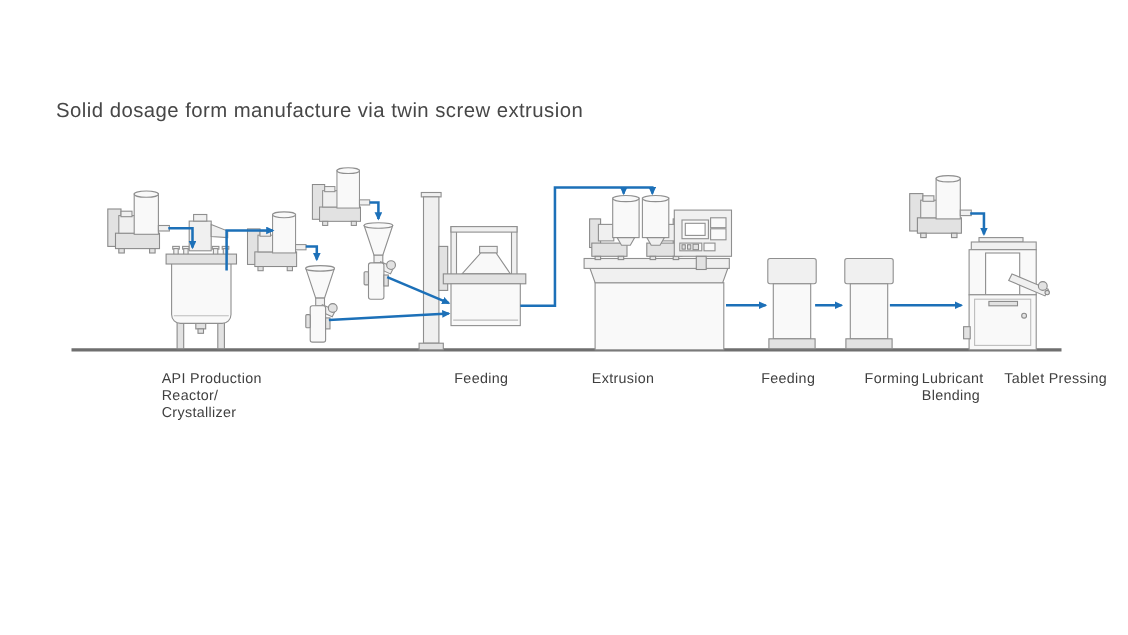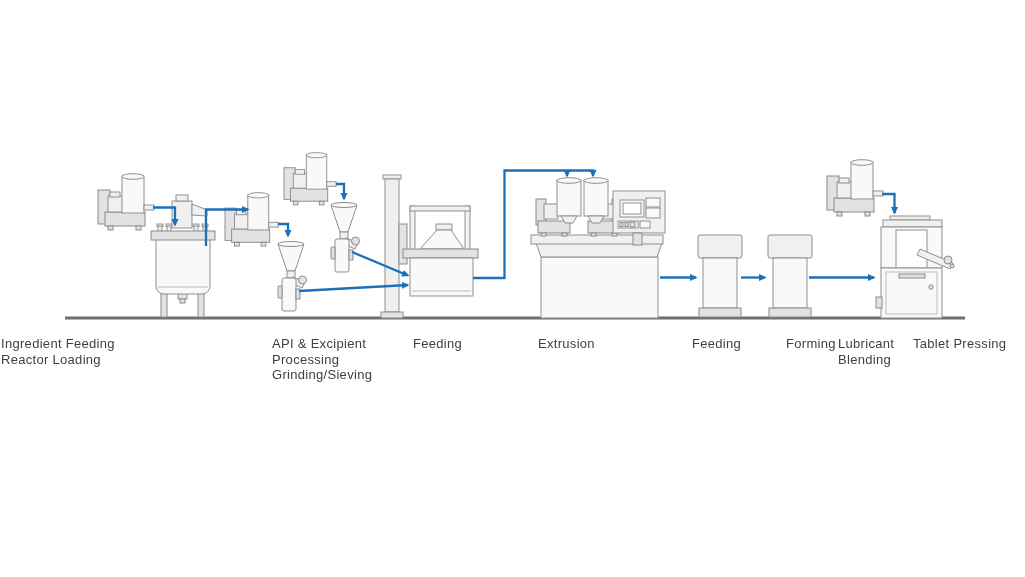--- a/index.html
+++ b/index.html
@@ -33,20 +33,21 @@
   .eqw{fill:#ffffff;stroke:var(--equipment-stroke);stroke-width:1;}
   .seam{stroke:#bdbdbd;stroke-width:1;fill:none;}
   .flow{stroke:var(--flow-arrow);stroke-width:2.3;fill:none;}
   .ground{stroke:var(--ground-line);stroke-width:3;}
 </style>
 </head>
 <body>
 
 <div id="stage">
 
+  <div class="title">Solid dosage form manufacture via twin screw extrusion</div>
 
   <svg id="diagram-svg" width="1025" height="577" viewBox="0 0 1025 577">
     <defs>
       <marker id="arrowhead" markerUnits="userSpaceOnUse" markerWidth="10" markerHeight="10" refX="6" refY="3.5" orient="auto">
         <path d="M0,0 L7.5,3.5 L0,7 Z" fill="#1c70b8" style="fill:var(--flow-arrow,#1c70b8)"></path>
       </marker>
 
       <g id="feeder-shape">
         <rect x="0" y="18" width="12" height="34" class="eqd"></rect>
         <rect x="7" y="40" width="40" height="14" class="eqd"></rect>
@@ -202,28 +203,24 @@
       <path class="flow" marker-end="url(#arrowhead)" d="M299,291 L408,285"></path>
       <path class="flow" marker-end="url(#arrowhead)" d="M473,278 L504.5,278 L504.5,170.5 L593,170.5 L593,176"></path>
       <path class="flow" marker-end="url(#arrowhead)" d="M567,170.5 L567,176"></path>
       <path class="flow" marker-end="url(#arrowhead)" d="M660,277.5 L696,277.5"></path>
       <path class="flow" marker-end="url(#arrowhead)" d="M741,277.5 L765,277.5"></path>
       <path class="flow" marker-end="url(#arrowhead)" d="M809,277.5 L874,277.5"></path>
       <path class="flow" marker-end="url(#arrowhead)" d="M882,194 L894.5,194 L894.5,213"></path>
     </g>
   </svg>
 
-  <div class="label" style="left:1px">
-    <span>Ingredient Feeding</span>
-    <span>Reactor Loading</span>
-  </div>
-  <div class="label" style="left:272px">
-    <span>API &amp; Excipient</span>
-    <span>Processing</span>
-    <span>Grinding/Sieving</span>
+  <div class="label" style="left:147px">
+    <span>API Production</span>
+    <span>Reactor/</span>
+    <span>Crystallizer</span>
   </div>
   <div class="label" style="left:413px">
     <span>Feeding</span>
   </div>
   <div class="label" style="left:538px">
     <span>Extrusion</span>
   </div>
   <div class="label" style="left:692px">
     <span>Feeding</span>
   </div>

